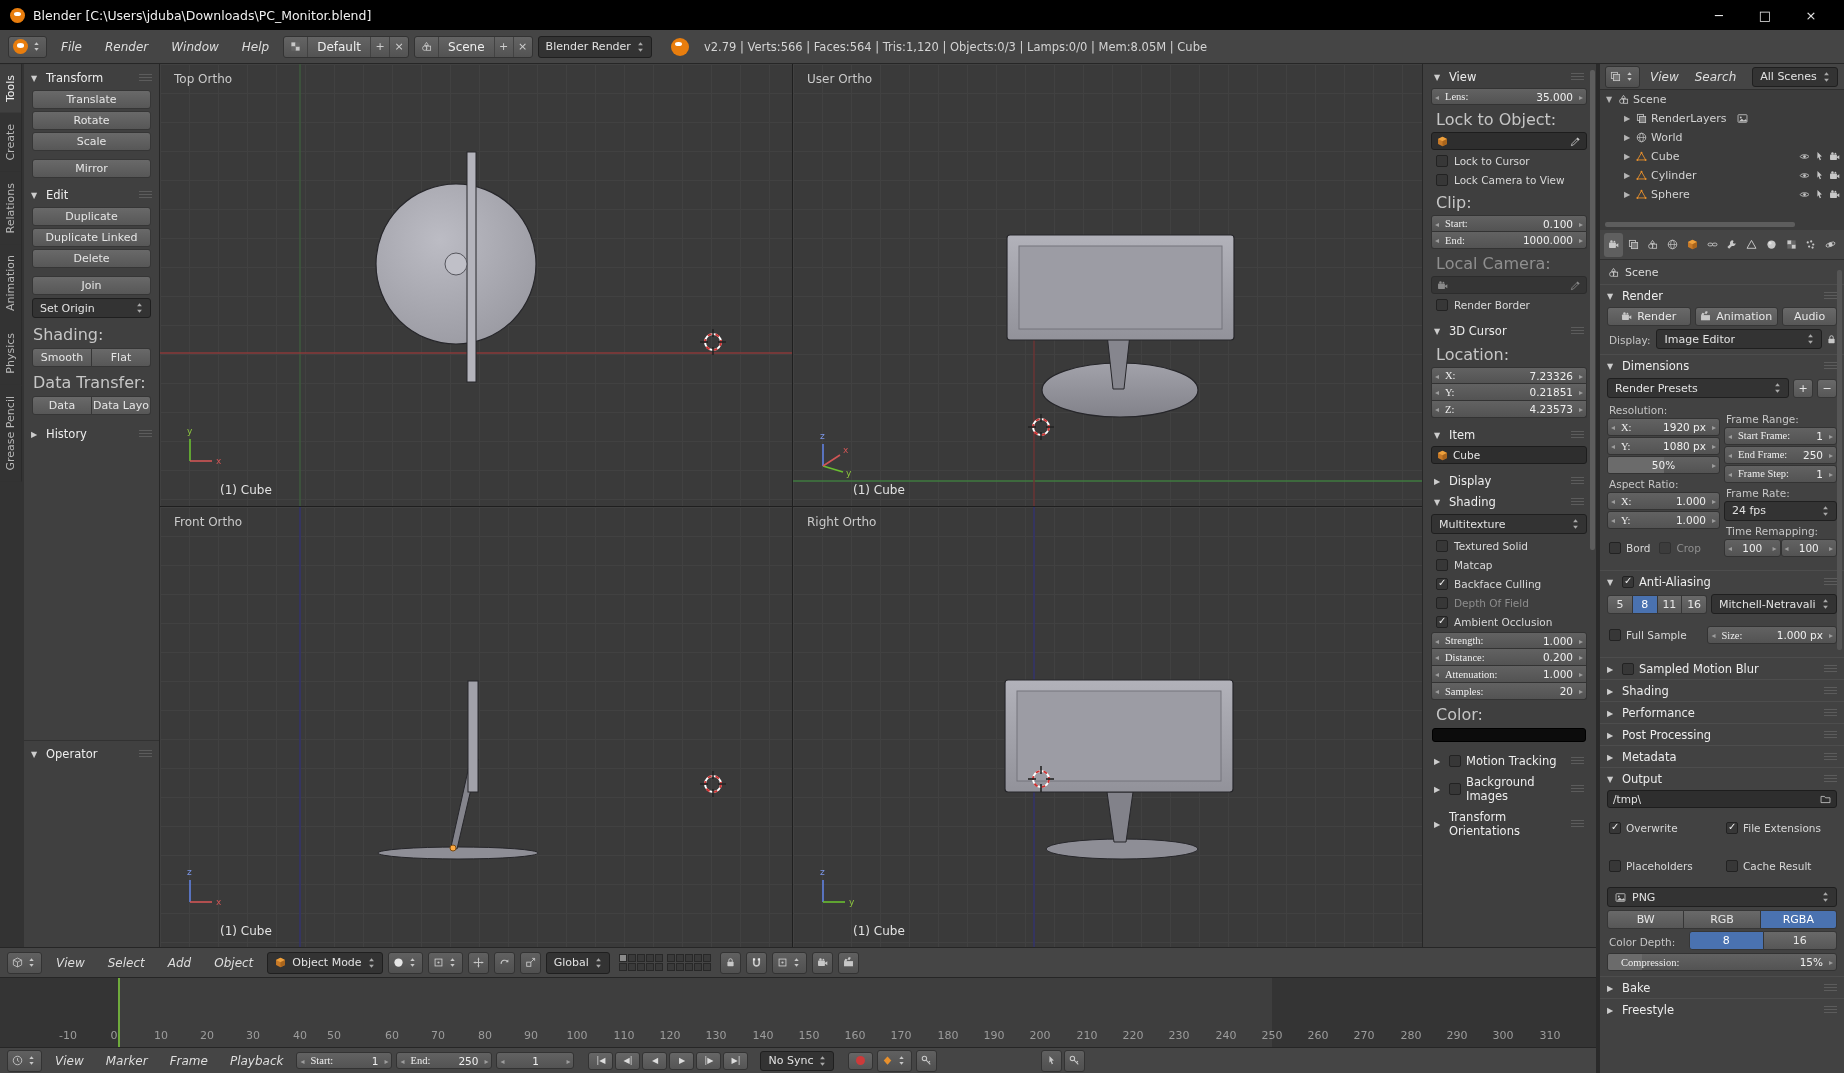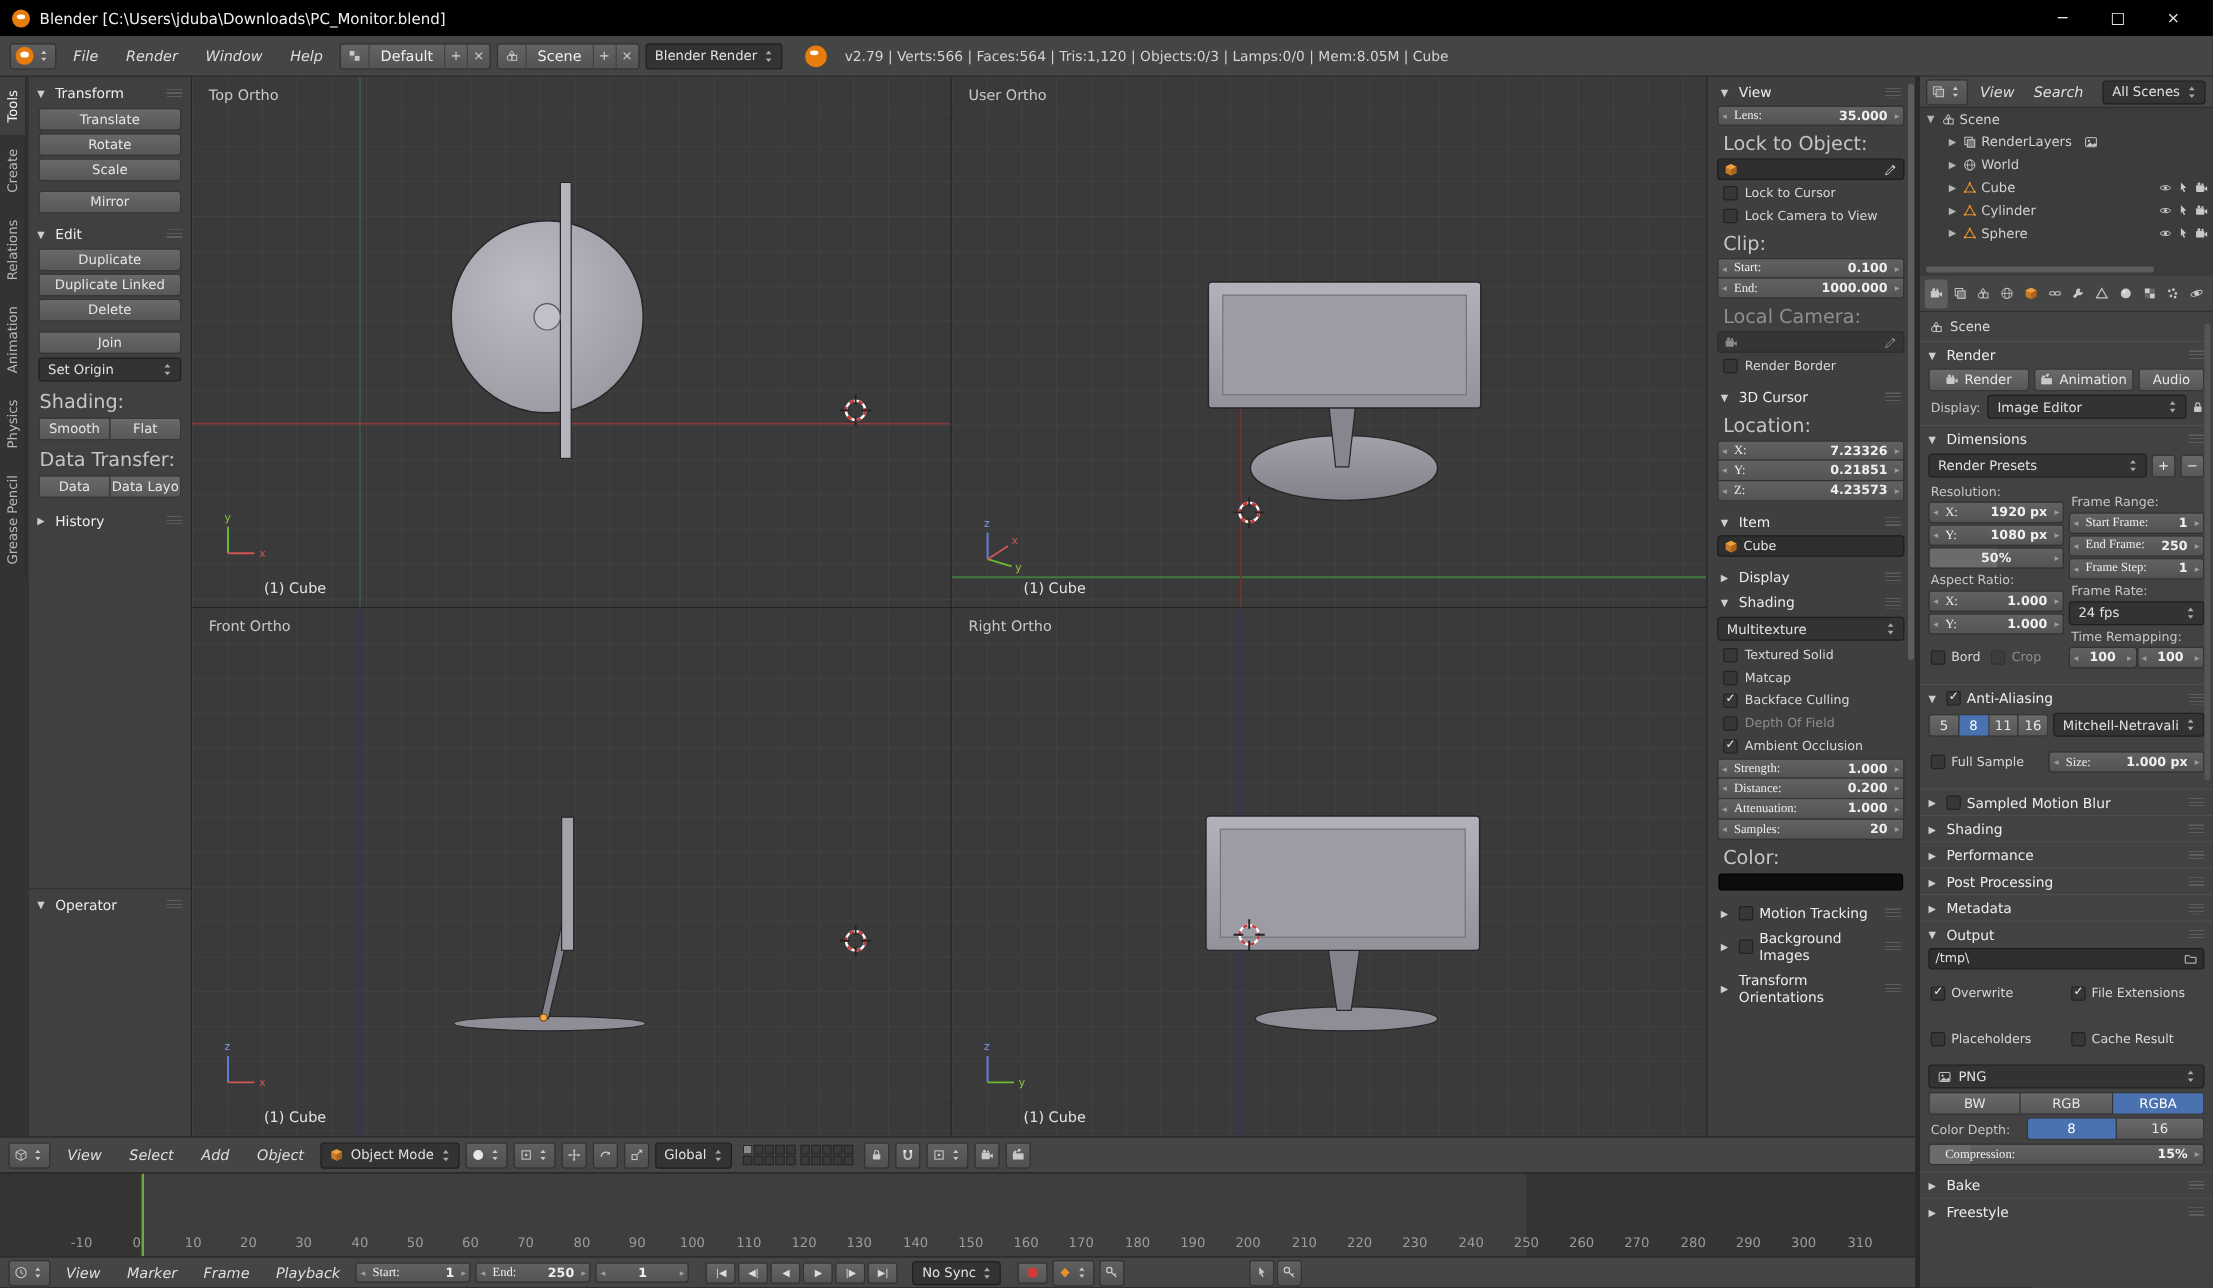--- a/index.html
+++ b/index.html
@@ -78,21 +78,21 @@
 
   
   #npanel { position: absolute; left:1422px; top:64px; width:174px; height:883px; background:#3f3f3f;
     border-left:1px solid #272727; padding:2px 5px 0 4px; }
   .num { position:relative; display:flex; align-items:center; height:17px; margin:1px 4px;
     background:linear-gradient(#626262,#535353); border:1px solid #333; border-radius:3px;
     padding:0 13px; font-size:10.5px; color:#efefef; overflow:hidden; }
   .num::before { content:"◂"; position:absolute; left:3px; top:50%; transform:translateY(-50%); font-size:8px; color:#9d9d9d; }
   .num::after  { content:"▸"; position:absolute; right:3px; top:50%; transform:translateY(-50%); font-size:8px; color:#9d9d9d; }
   .num .nl { white-space:nowrap;font-family:Liberation Serif, serif; }
-  .num .nv { margin-left:auto; white-space:nowrap;font-weight:bold; }
+  .num .nv { margin-left:auto; white-space:nowrap; }
   .num .nv.c { margin:0 auto; }
   .num .fill { position:absolute; left:0; top:0; bottom:0; background:#6b6b6b; z-index:0; }
   .num span { position:relative; z-index:1; }
   .stack { margin:1px 4px; }
   .stack .num { margin:0; border-radius:0; border-top-width:0; }
   .stack .num:first-child { border-radius:3px 3px 0 0; border-top-width:1px; }
   .stack .num:last-child { border-radius:0 0 3px 3px; }
   .cbrow { display:flex; align-items:center; gap:6px; min-height:19px; padding:0 9px; font-size:10.5px; color:#d8d8d8; }
   .cbrow.dim { color:#8d8d8d; }
   .cb { width:12px; height:12px; flex:none; background:#373737; border:1px solid #222; border-radius:2px; position:relative; }
@@ -1255,21 +1255,21 @@
 
 <div id="timeline">
   <div class="tl-range"></div>
   <div class="tl-cursor"></div>
   <span class="tick" style="left:68px">-10</span>
   <span class="tick" style="left:114px">0</span>
   <span class="tick" style="left:161px">10</span>
   <span class="tick" style="left:207px">20</span>
   <span class="tick" style="left:253px">30</span>
   <span class="tick" style="left:300px">40</span>
-  <span class="tick" style="left:346px">50</span>
+  <span class="tick" style="left:334px">50</span>
   <span class="tick" style="left:392px">60</span>
   <span class="tick" style="left:438px">70</span>
   <span class="tick" style="left:485px">80</span>
   <span class="tick" style="left:531px">90</span>
   <span class="tick" style="left:577px">100</span>
   <span class="tick" style="left:624px">110</span>
   <span class="tick" style="left:670px">120</span>
   <span class="tick" style="left:716px">130</span>
   <span class="tick" style="left:763px">140</span>
   <span class="tick" style="left:809px">150</span>

